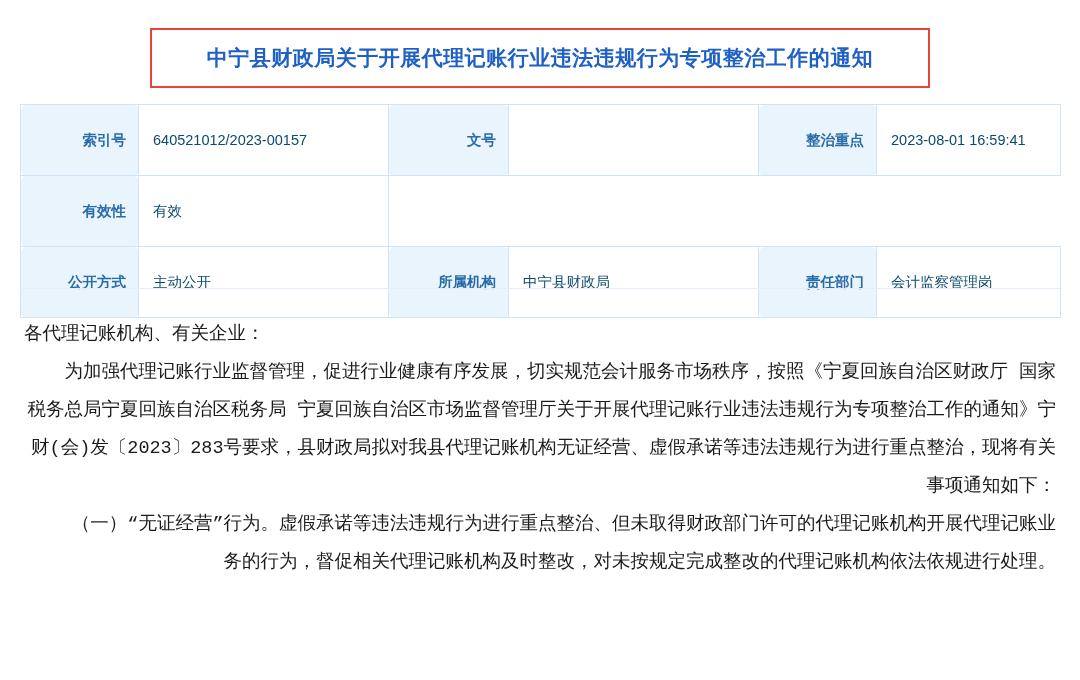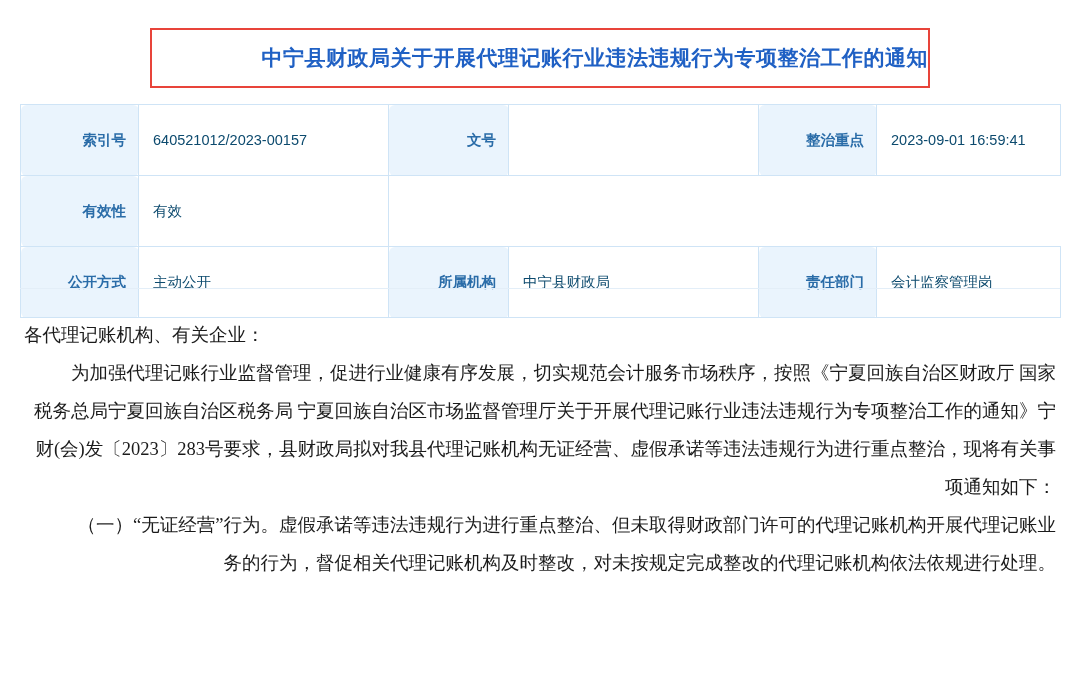--- a/index.html
+++ b/index.html
@@ -23,21 +23,21 @@
   .title-wrap {
     position: absolute;
     left: 150px;
     top: 28px;
     width: 780px;
     box-sizing: border-box;
     border: 2px solid #e8443a;
     background: #ffffff;
     display: flex;
     align-items: center;
-    justify-content: flex-end;
+    justify-content: center;
     height: 60px;
   }
   .title-text {
     color: #1f60c4;
     font-size: 21px;
     font-weight: bold;
     letter-spacing: 0.5px;
     text-align: center;
     line-height: 1.3;
   }
@@ -86,21 +86,21 @@
     top: 288px;
     width: 1040px;
     height: 1px;
     background: #e3eef8;
   }
   .body-text {
     position: absolute;
     left: 24px;
     top: 316px;
     width: 1032px;
-    font-family: Liberation Serif, serif;
+    font-family: Liberation Mono, monospace;
     font-size: 18.5px;
     color: #1b1b1b;
     line-height: 38px;
   }
   .body-text p {
     margin: 0;
   }
   .indent2 {
     text-indent: 2em;
     text-align: right;
@@ -128,21 +128,21 @@
         <col class="c5">
         <col class="c6">
     </colgroup>
     <tbody>
       <tr>
         <td class="label">索引号</td>
         <td>640521012/2023-00157</td>
         <td class="label">文号</td>
         <td></td>
         <td class="label">整治重点</td>
-        <td>2023-09-01 16:59:41</td>
+        <td>2023-08-01 16:59:41</td>
       </tr>
       <tr>
         <td class="label">有效性</td>
         <td>有效</td>
         <td class="blank-cell"></td>
         <td class="blank-cell"></td>
         <td class="blank-cell"></td>
         <td class="blank-cell"></td>
       </tr>
       <tr>

